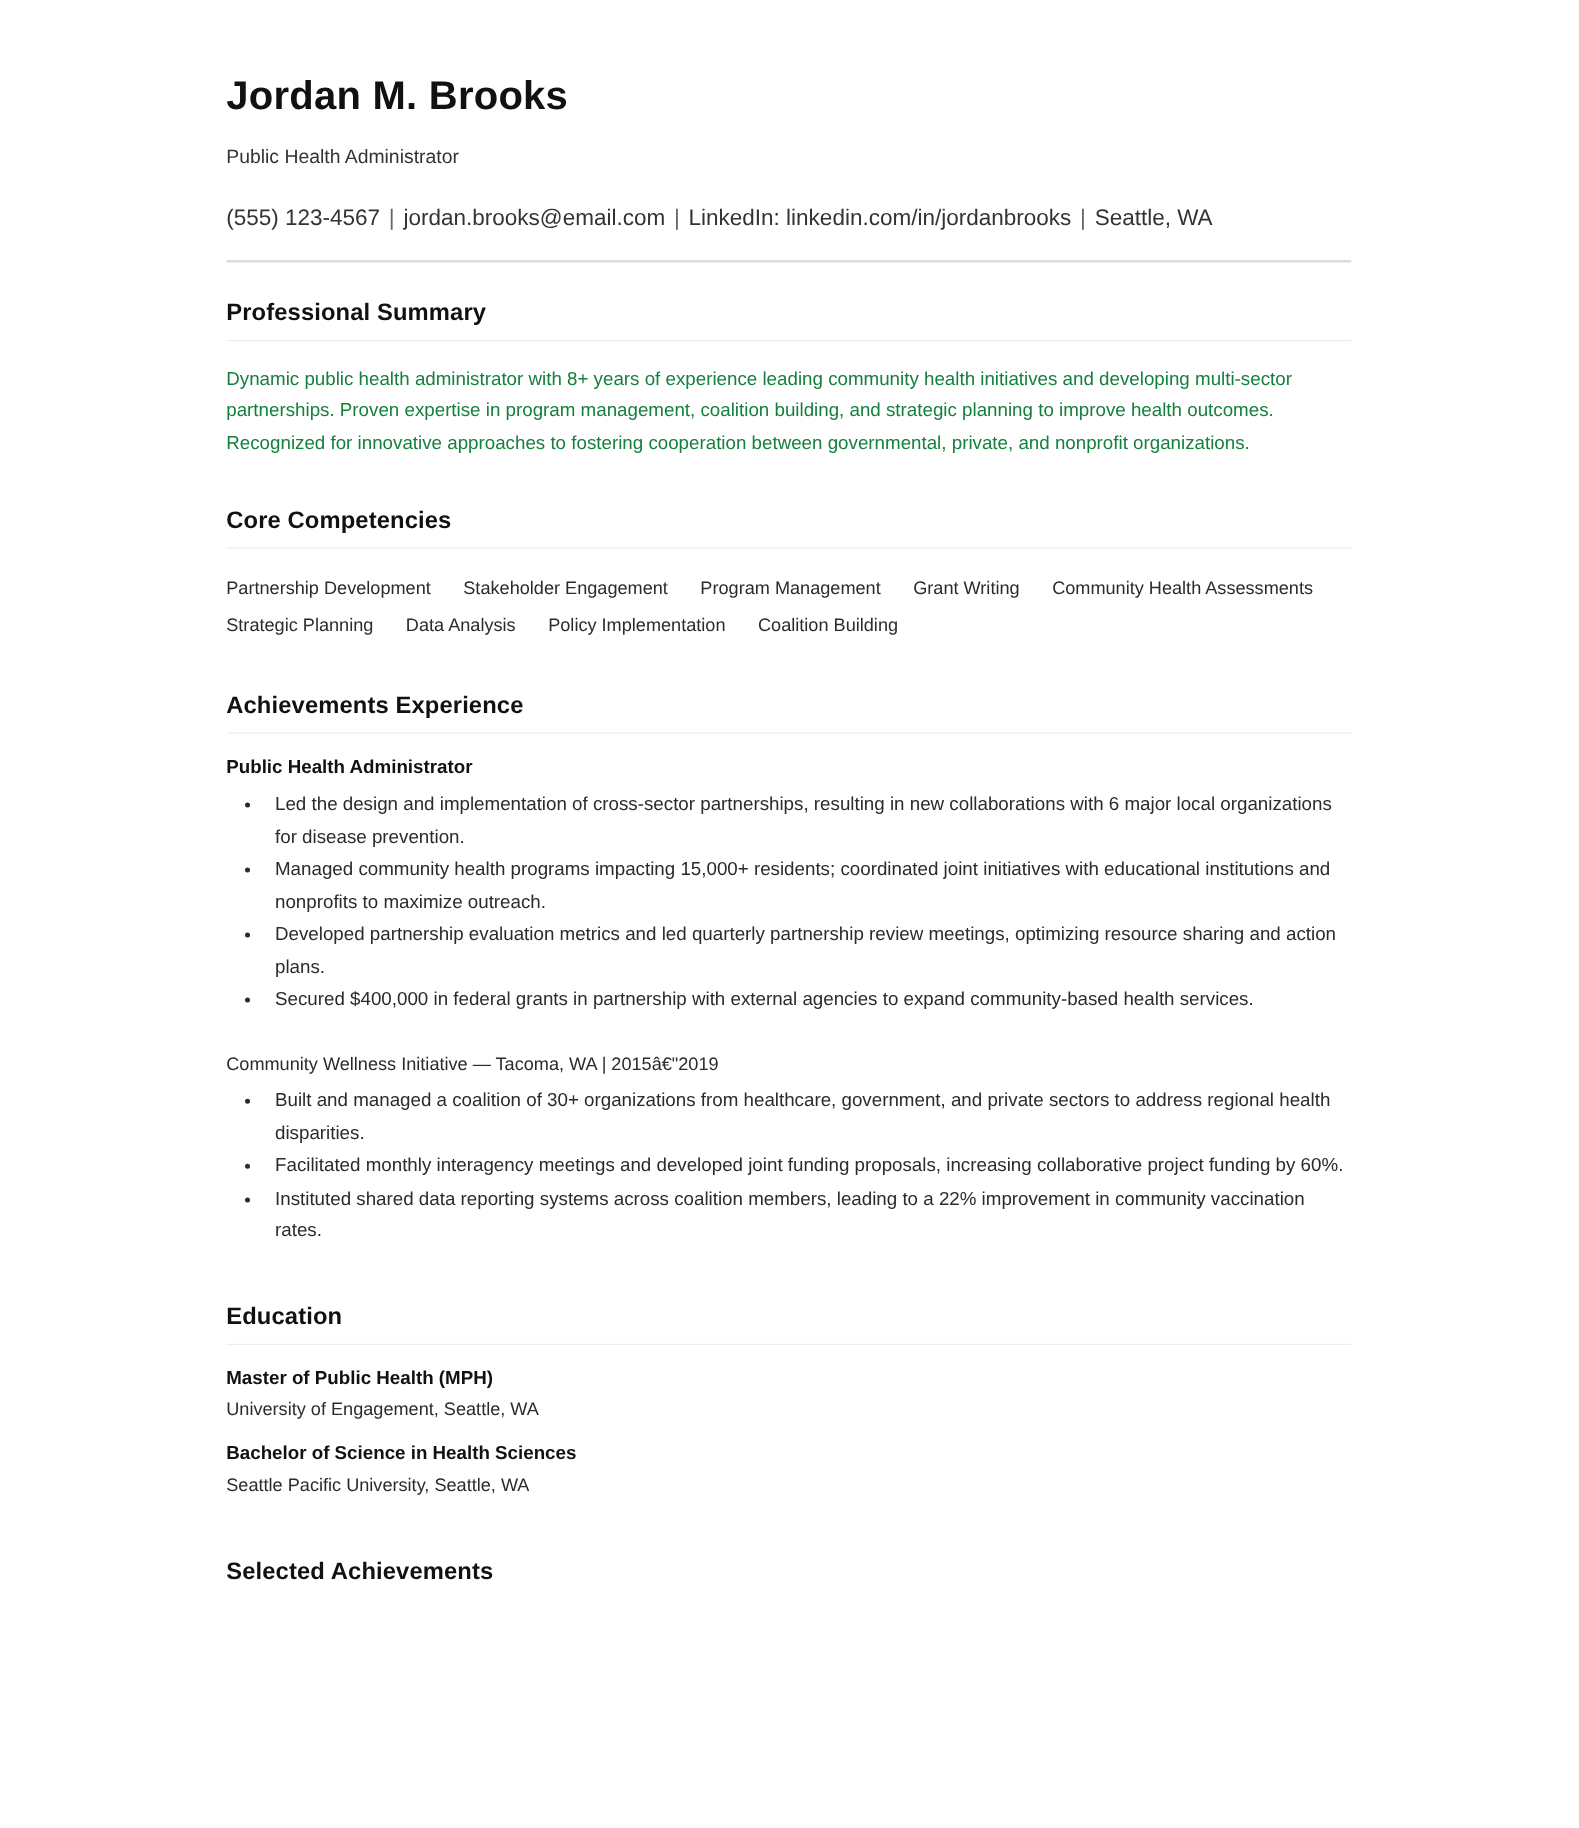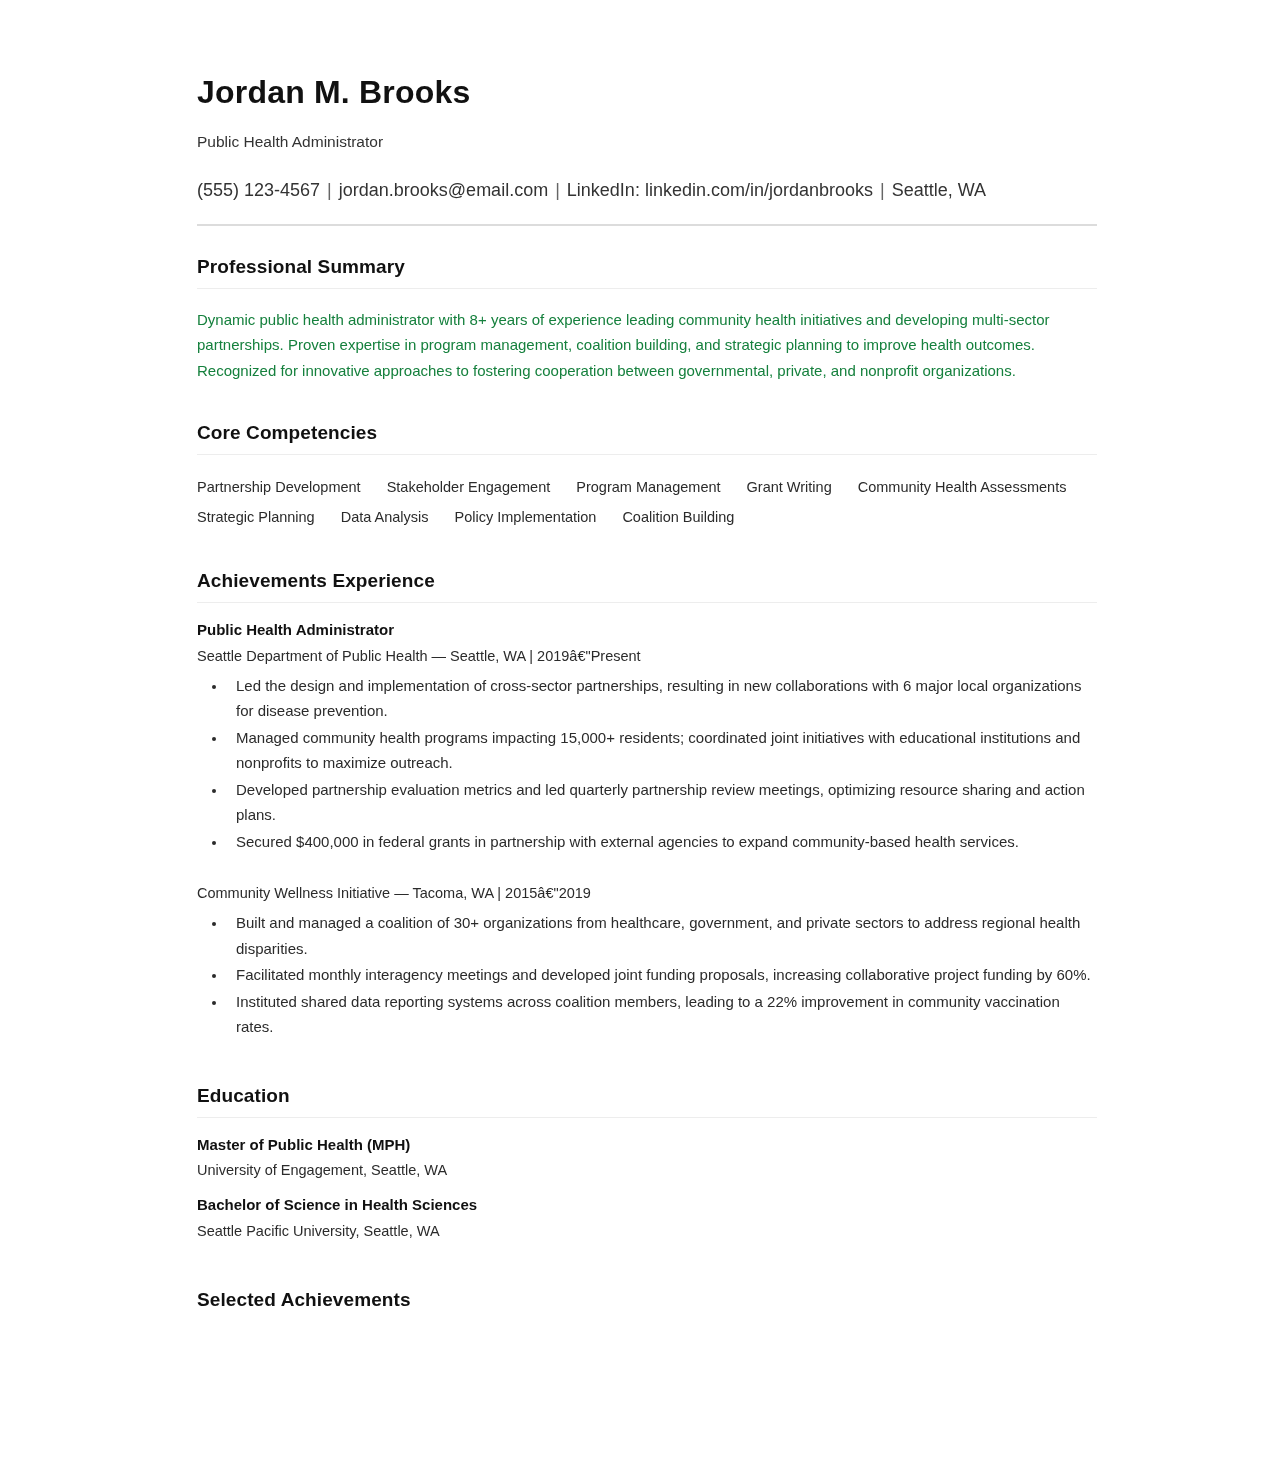--- a/index.html
+++ b/index.html
@@ -11,21 +11,21 @@
     width: 1263px;
     height: 1462px;
     font-family: "Liberation Sans", sans-serif;
     color: #222222;
     overflow: hidden;
   }
   .page {
     width: 1263px;
     height: 1462px;
     box-sizing: border-box;
-    padding: 16px;
+    padding: 0;
     position: relative;
   }
   .content {
     margin-left: 181px;
     width: 900px;
   }
 
   
   .resume-header {
     padding-top: 58px;
@@ -206,21 +206,20 @@
       <hr class="section-rule">
       <ul class="competency-list"><li class="competency-item">Partnership Development</li><li class="competency-item">Stakeholder Engagement</li><li class="competency-item">Program Management</li><li class="competency-item">Grant Writing</li><li class="competency-item">Community Health Assessments</li><li class="competency-item">Strategic Planning</li><li class="competency-item">Data Analysis</li><li class="competency-item">Policy Implementation</li><li class="competency-item">Coalition Building</li></ul>
     </div>
 
     <div class="section section-experience">
       <h2 class="section-heading">Achievements Experience</h2>
       <hr class="section-rule">
       <div class="experience-list">
           <div class="job">
             <div class="job-role">Public Health Administrator</div>
-            <div class="job-meta">Seattle Department of Public Health — Seattle, WA | 2019â€"Present</div>
             <ul class="job-bullets">
               <li>Led the design and implementation of cross-sector partnerships, resulting in new collaborations with 6 major local organizations for disease prevention.</li>
               <li>Managed community health programs impacting 15,000+ residents; coordinated joint initiatives with educational institutions and nonprofits to maximize outreach.</li>
               <li>Developed partnership evaluation metrics and led quarterly partnership review meetings, optimizing resource sharing and action plans.</li>
               <li>Secured $400,000 in federal grants in partnership with external agencies to expand community-based health services.</li>
             </ul>
           </div>
           <div class="job">
             <div class="job-meta">Community Wellness Initiative — Tacoma, WA | 2015â€"2019</div>
             <ul class="job-bullets">

